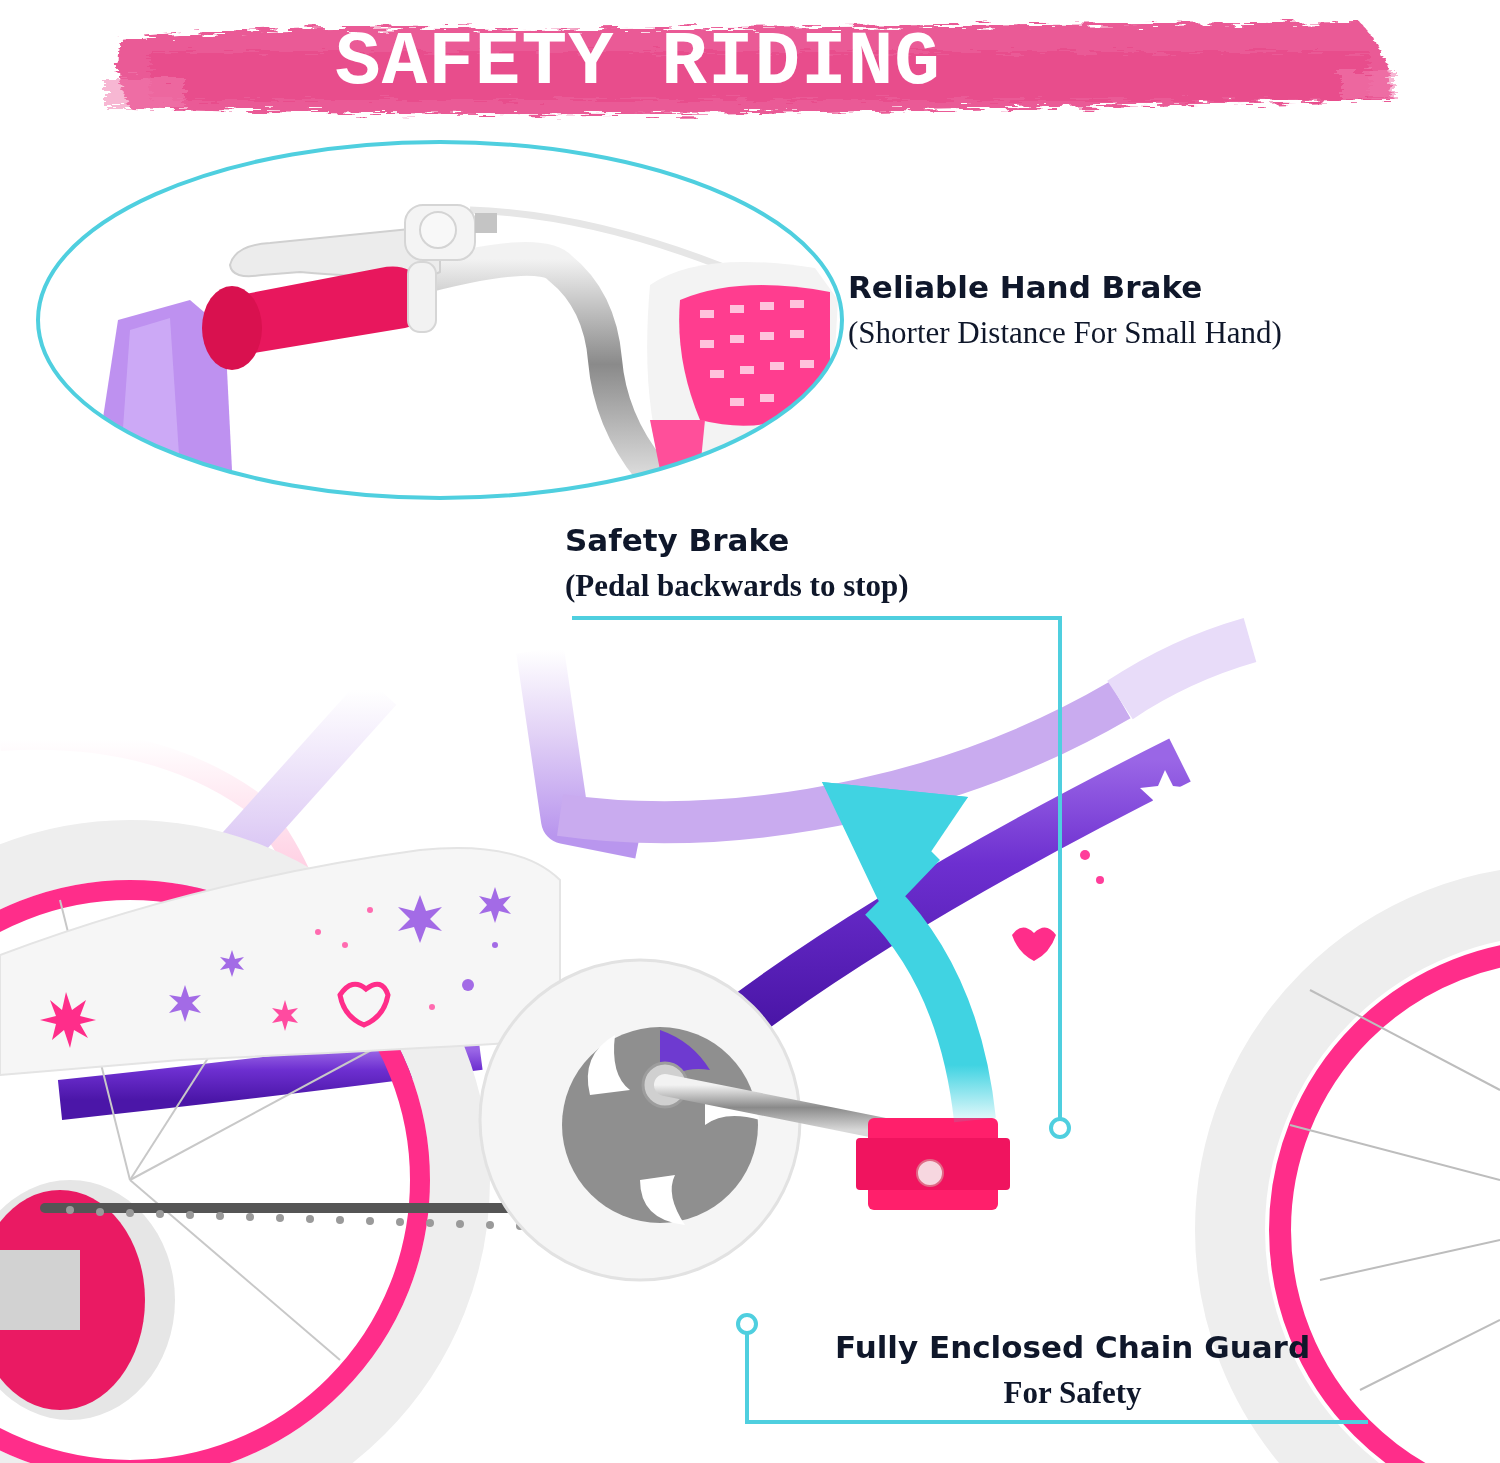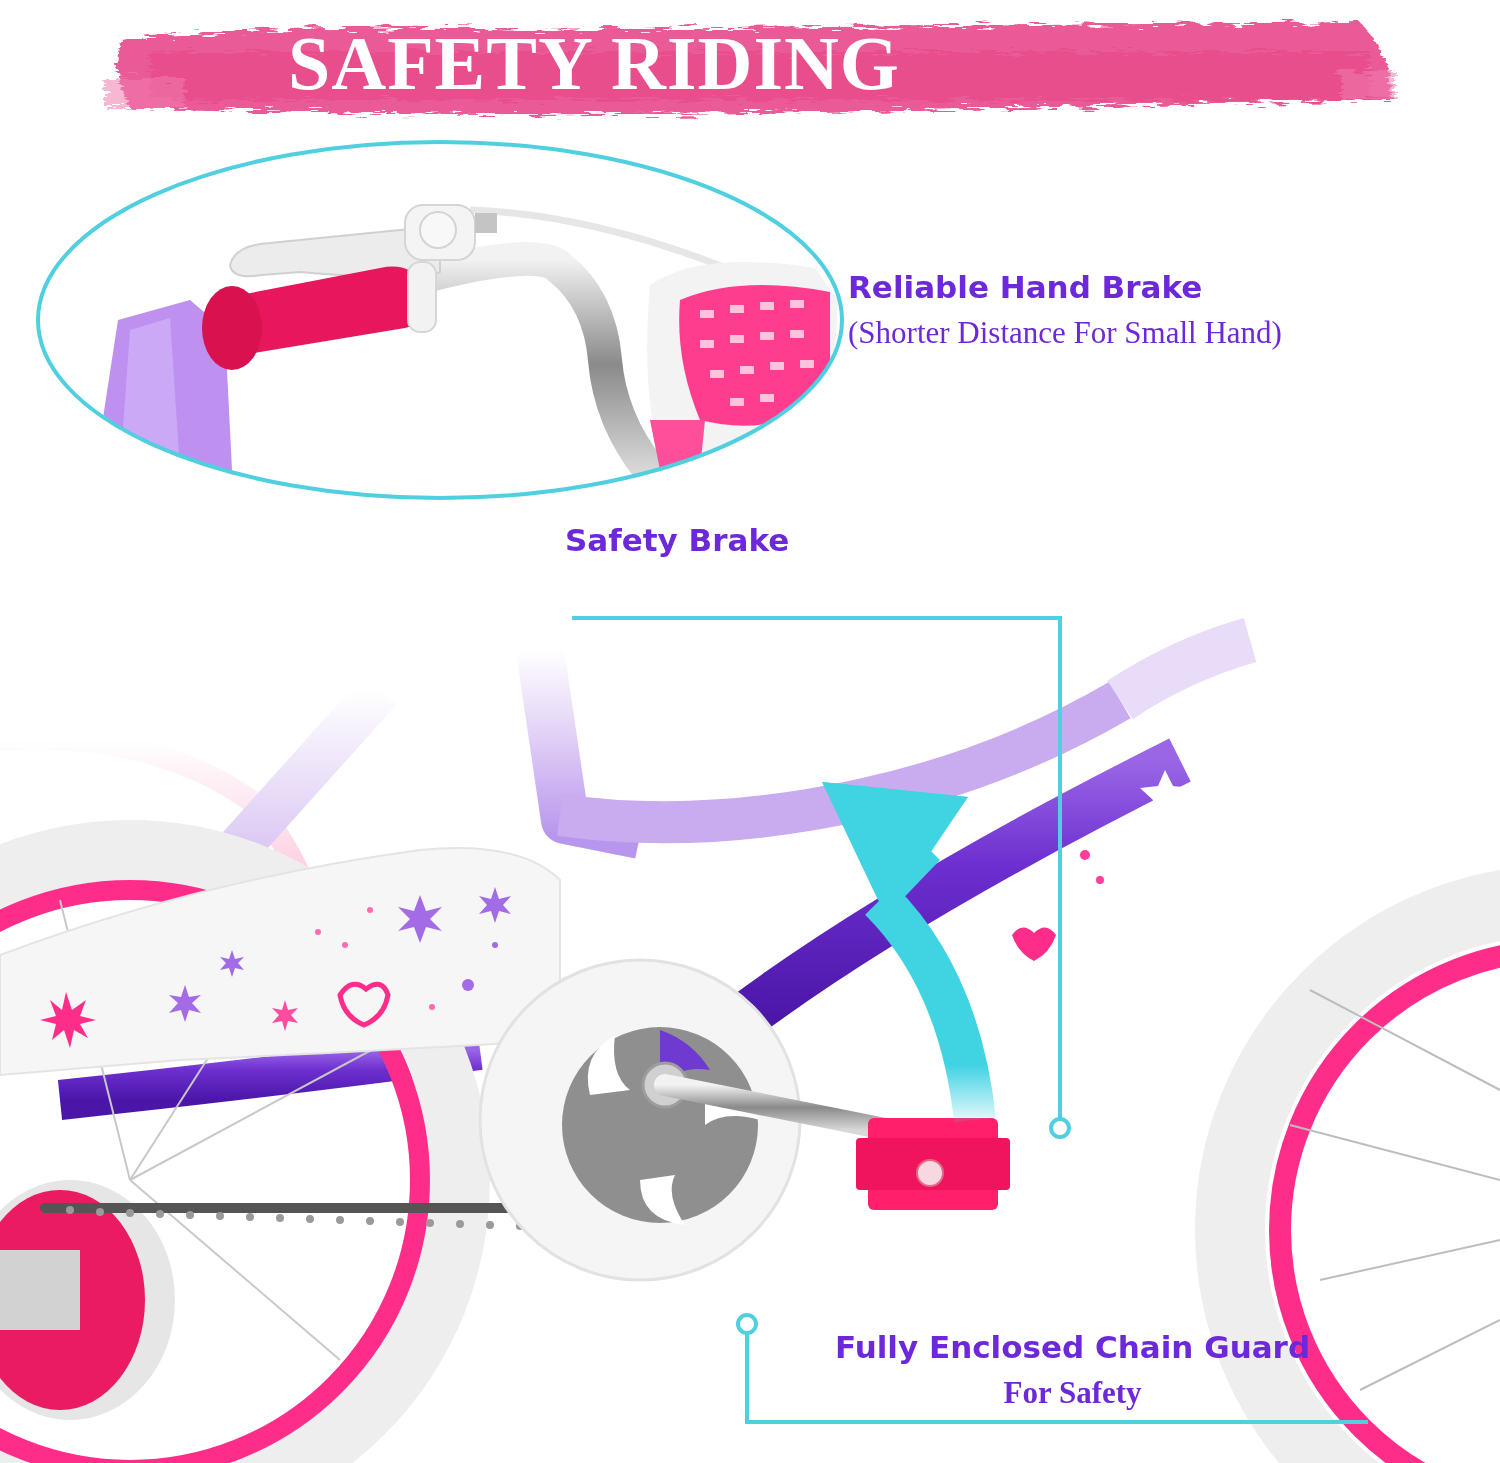--- a/index.html
+++ b/index.html
@@ -1,23 +1,23 @@
 <!DOCTYPE html>
 <html><head>
 <meta charset="utf-8">
 <style>
   html, body { margin:0; padding:0; background:#ffffff; }
   body { width:1500px; height:1463px; position:relative; overflow:hidden;
          font-family:"DejaVu Sans", "Liberation Sans", sans-serif; }
   .abs { position:absolute; }
   .banner { left:0; top:0; width:1500px; height:130px; }
   .banner-title { position:absolute; left:0; width:1188px; top:18px; text-align:center;
-         color:#ffffff; font-family:Liberation Serif, serif; font-weight:700;
-         font-size:76px; letter-spacing:1px; line-height:90px; }
-  .feature { position:absolute; color:#6d28d9; font-weight:700; white-space:nowrap; }
+         color:#ffffff; font-family:Liberation Mono, monospace; font-weight:700;
+         font-size:76px; letter-spacing:1px; line-height:90px;padding-left:44px; }
+  .feature { position:absolute; color:#0f172a; font-weight:700; white-space:nowrap; }
   .feature .l1 { display:block; font-size:31px; line-height:46px; }
   .feature .l2 { display:block; font-size:31px; line-height:46px;font-family:Liberation Serif, serif; }
   .feature.hand .l2 { font-weight:400; }
   .art { left:0; top:0; width:1500px; height:1463px; }
 </style>
 </head>
 <body>
 
 <div class="abs banner">
   <svg width="1500" height="130">
@@ -223,18 +223,19 @@
   </g>
 </svg>
 
 <div class="feature hand" style="left:848px; top:264px;">
   <span class="l1">Reliable Hand Brake</span>
   <span class="l2">(Shorter Distance For Small Hand)</span>
 </div>
 
 <div class="feature coaster" style="left:565px; top:517px;">
   <span class="l1">Safety Brake</span>
+  <span class="l2">(Pedal backwards to stop)</span>
 </div>
 
 <div class="feature guard" style="left:835px; top:1324px;text-align:center;">
   <span class="l1">Fully Enclosed Chain Guard</span>
   <span class="l2">For Safety</span>
 </div>
 
 </body></html>

